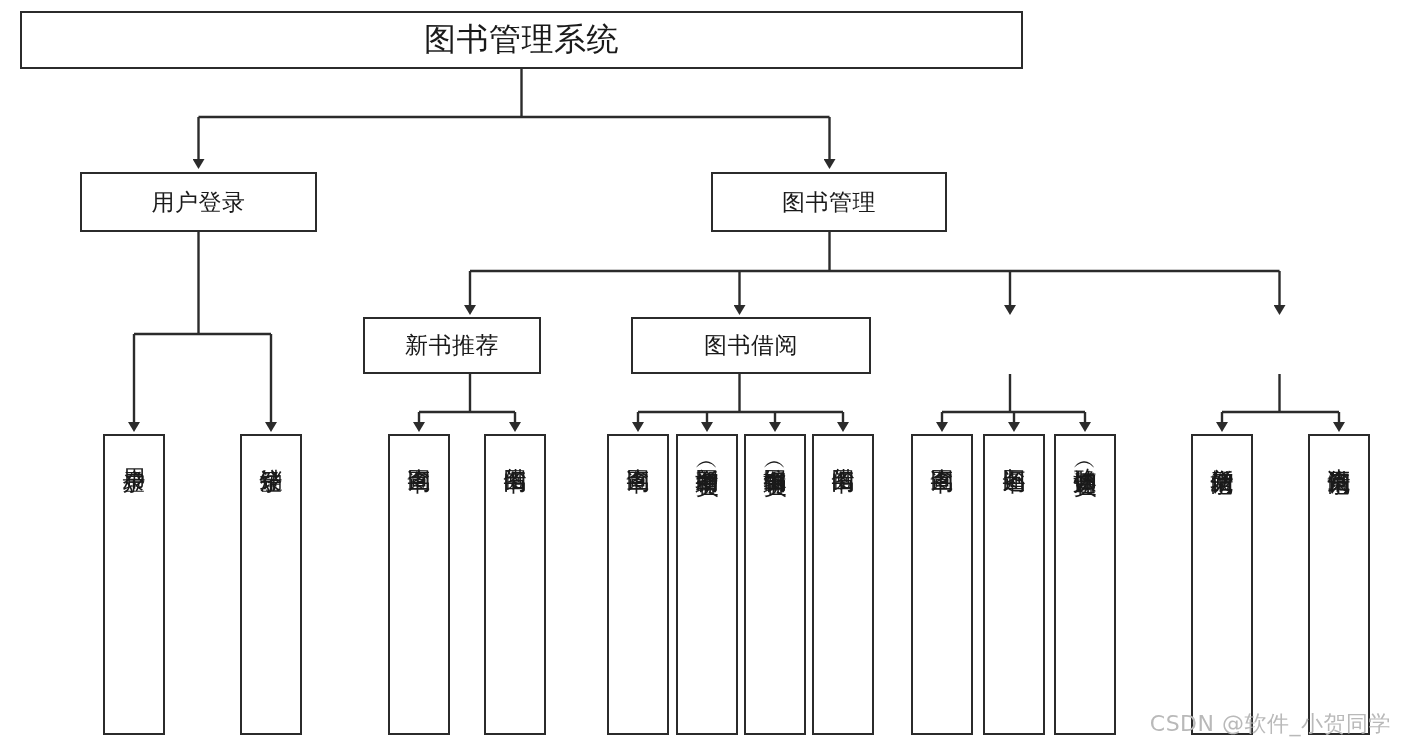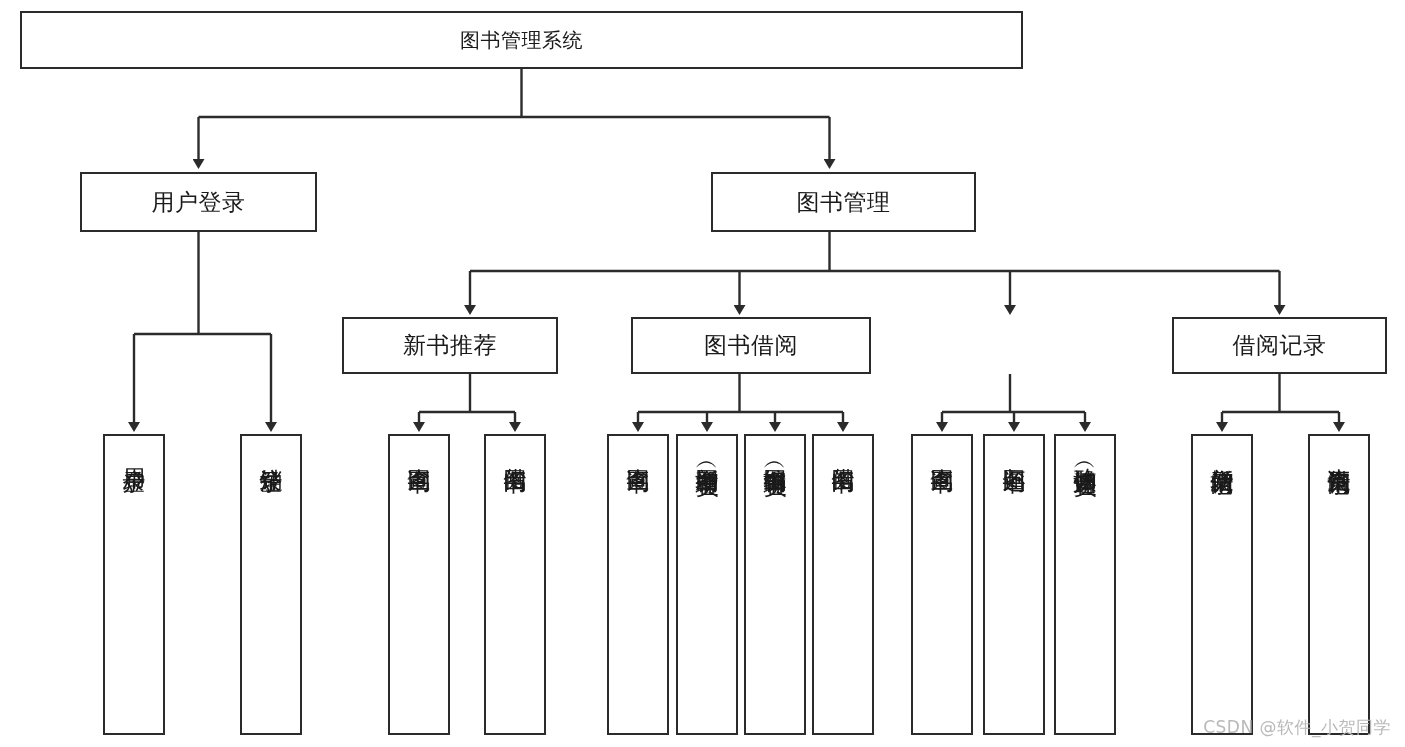--- a/index.html
+++ b/index.html
@@ -51,27 +51,27 @@
     padding-top: 14px;
   }
   .node.vertical .node-label {
     writing-mode: vertical-rl;
     text-orientation: upright;
     font-size: 23px;
     line-height: 1.18;
     letter-spacing: 1px;
   }
   .node.root .node-label {
-    font-size: 20px;
+    font-size: 32px;
   }
   #watermark {
     position: absolute;
     right: 14px;
     bottom: 8px;
-    font-size: 17px;
+    font-size: 22px;
     color: #b9b9b9;
     white-space: nowrap;
     z-index: 5;
     letter-spacing: 0.5px;
   }
 </style>
 </head>
 <body>
 
 <div id="diagram-root" style="background: rgb(255, 255, 255);">
@@ -130,32 +130,29 @@
     </g>
   </svg>
 
   <div class="node horizontal root" style="left: 20px; top: 11px; width: 1003px; height: 58px; border-color: rgb(43, 43, 43); background: rgb(255, 255, 255); color: rgb(26, 26, 26);">
     <span class="node-label">图书管理系统</span>
   </div>
 
   <div class="node horizontal" style="left: 80px; top: 172px; width: 237px; height: 60px; border-color: rgb(43, 43, 43); background: rgb(255, 255, 255); color: rgb(26, 26, 26);">
     <span class="node-label">用户登录</span>
   </div>
-  <div class="node horizontal" style="left: 711px; top: 172px; width: 265px; height: 60px; border-color: rgb(43, 43, 43); background: rgb(255, 255, 255); color: rgb(26, 26, 26);">
+  <div class="node horizontal" style="left: 711px; top: 172px; width: 236px; height: 60px; border-color: rgb(43, 43, 43); background: rgb(255, 255, 255); color: rgb(26, 26, 26);">
     <span class="node-label">图书管理</span>
   </div>
 
-  <div class="node horizontal" style="left: 342px; top: 317px; width: 216px; height: 57px; border-color: rgb(43, 43, 43); background: rgb(255, 255, 255); color: rgb(26, 26, 26);">
+  <div class="node horizontal" style="left: 363px; top: 317px; width: 178px; height: 57px; border-color: rgb(43, 43, 43); background: rgb(255, 255, 255); color: rgb(26, 26, 26);">
     <span class="node-label">新书推荐</span>
   </div>
   <div class="node horizontal" style="left: 631px; top: 317px; width: 240px; height: 57px; border-color: rgb(43, 43, 43); background: rgb(255, 255, 255); color: rgb(26, 26, 26);">
     <span class="node-label">图书借阅</span>
-  </div>
-  <div class="node horizontal" style="left: 1172px; top: 317px; width: 215px; height: 57px; border-color: rgb(43, 43, 43); background: rgb(255, 255, 255); color: rgb(26, 26, 26);">
-    <span class="node-label">借阅记录</span>
   </div>
 
   <div class="node vertical" style="left: 103px; top: 434px; width: 62px; height: 301px; border-color: rgb(43, 43, 43); background: rgb(255, 255, 255); color: rgb(26, 26, 26);">
     <span class="node-label">用户登录</span>
   </div>
   <div class="node vertical" style="left: 240px; top: 434px; width: 62px; height: 301px; border-color: rgb(43, 43, 43); background: rgb(255, 255, 255); color: rgb(26, 26, 26);">
     <span class="node-label">注销登录</span>
   </div>
   <div class="node vertical" style="left: 388px; top: 434px; width: 62px; height: 301px; border-color: rgb(43, 43, 43); background: rgb(255, 255, 255); color: rgb(26, 26, 26);">
     <span class="node-label">查询图书</span>

